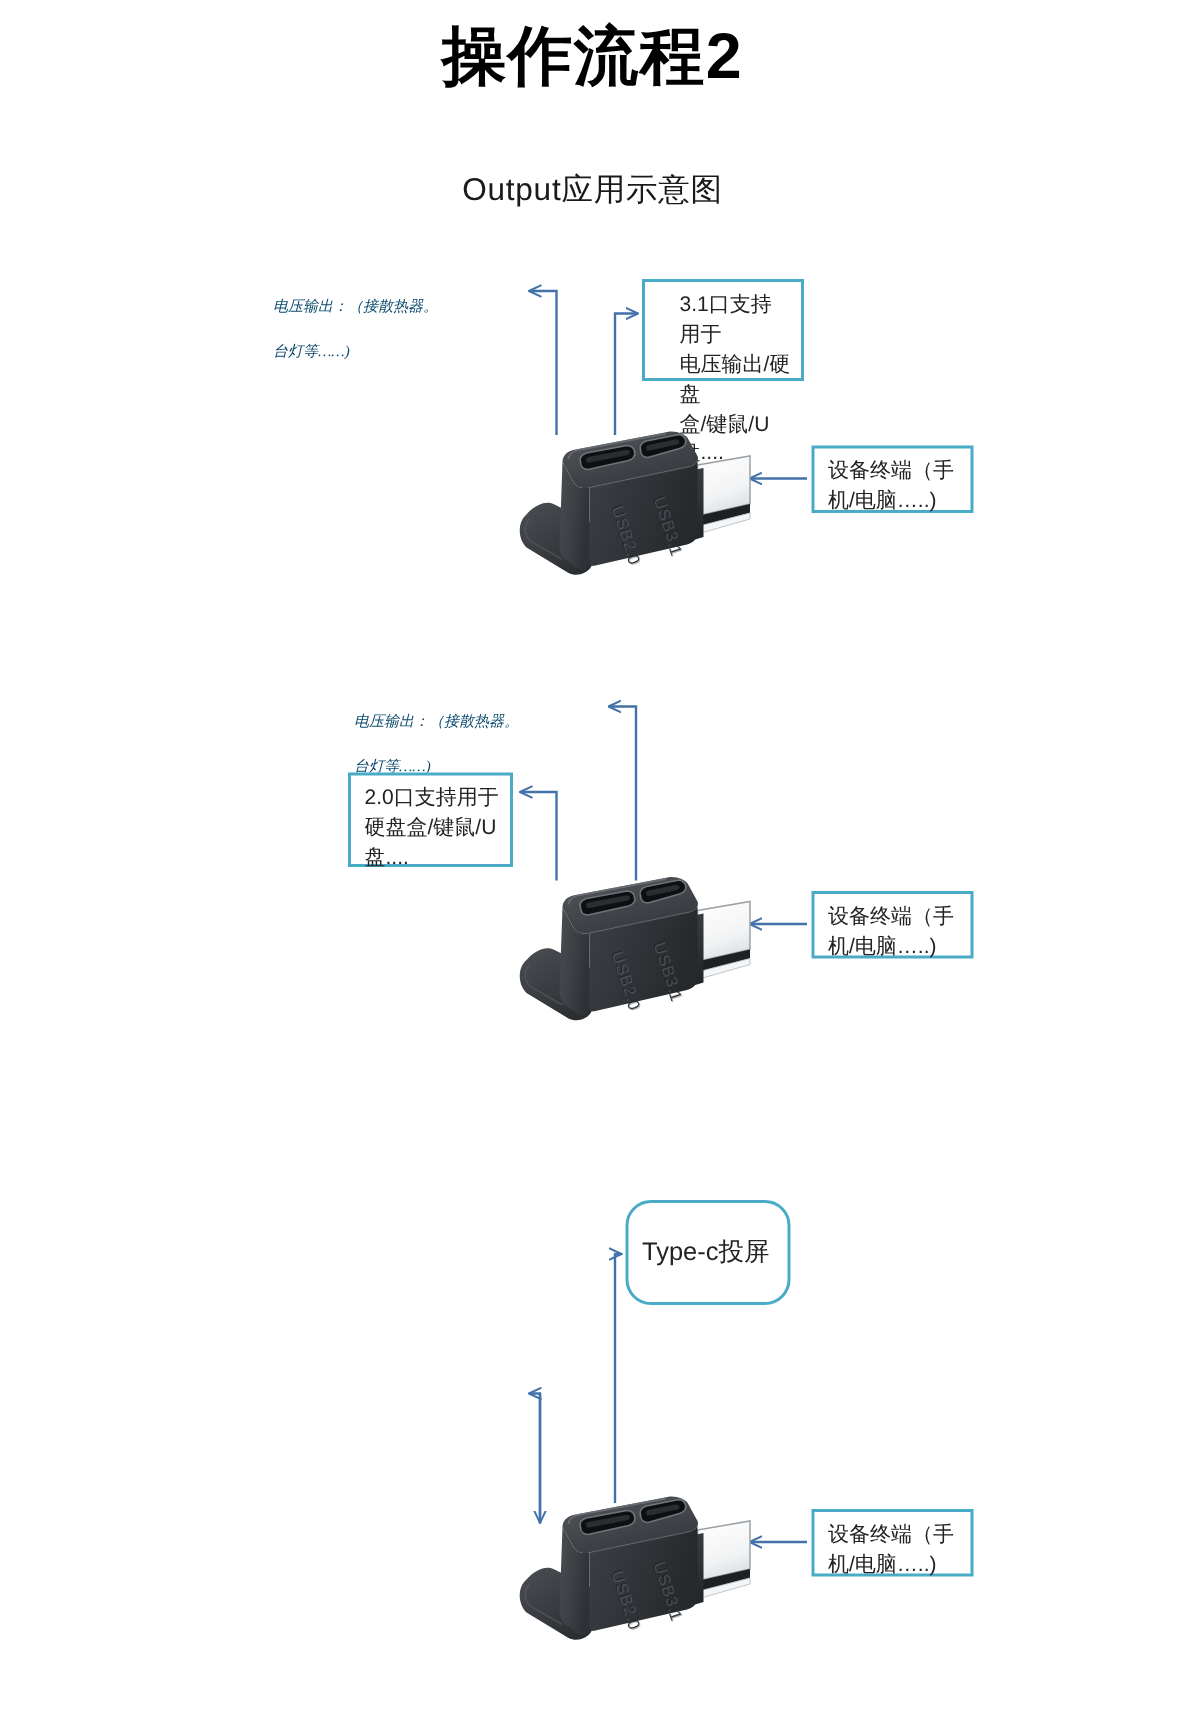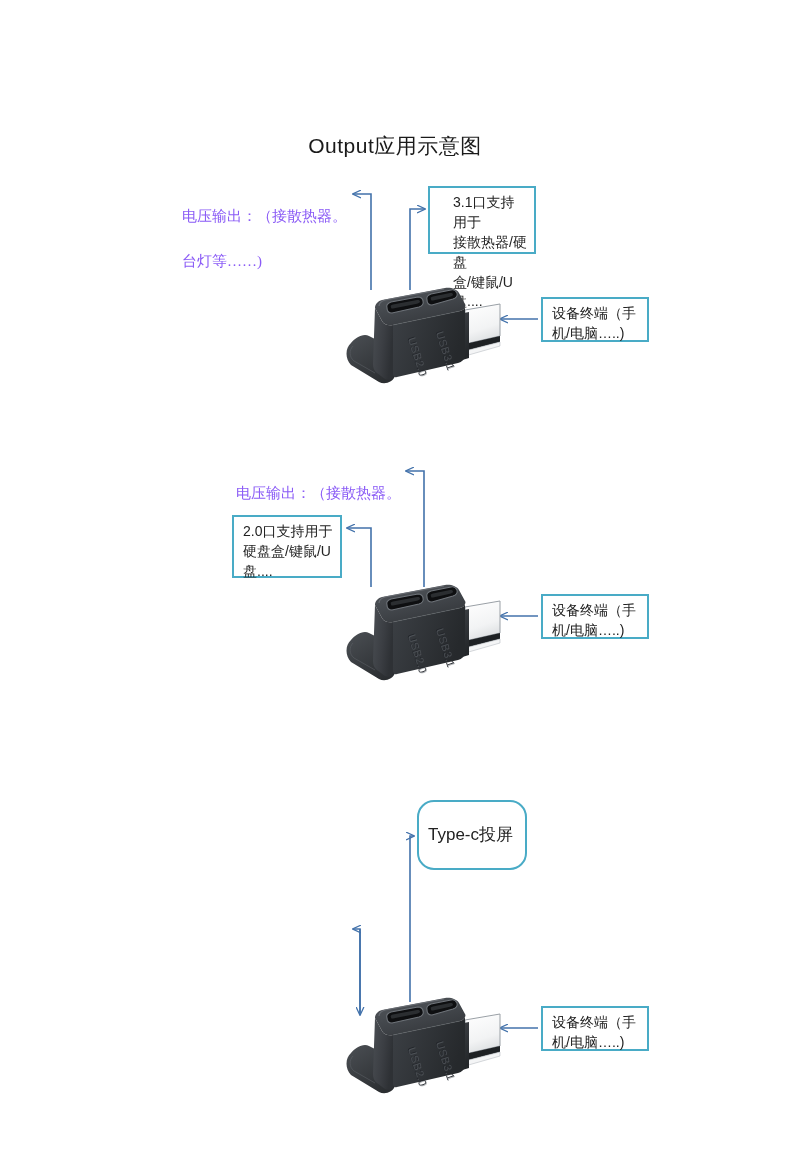--- a/index.html
+++ b/index.html
@@ -37,21 +37,20 @@
   }
   .section-title {
     position: absolute;
     width: 790px;
     left: 0;
     text-align: center;
     font-family: "Liberation Sans", "DejaVu Sans", sans-serif;
     font-size: 21px;
     color: #1a1a1a;
     letter-spacing: 0.5px;
-    margin-top: 20px;
   }
   #sec1-title { top: 112px; }
   #sec3-title { top: 745px; }
 
   
   .callout {
     position: absolute;
     box-sizing: border-box;
     border: 2px solid #49abc6;
     background: #ffffff;
@@ -61,25 +60,26 @@
     line-height: 1.42;
     padding: 5px 7px 4px 9px;
   }
   .callout.sans {
     font-family: "Liberation Sans", "DejaVu Sans", sans-serif;
   }
 
   
   .plain-label {
     position: absolute;
-    color: #8b5cf6;
+    color: #0c4a6e;
     font-family: "Liberation Serif", "DejaVu Serif", serif;
-    font-size: 15px;
+    font-size: 10px;
     line-height: 1.5;
     white-space: pre-line;
+    font-style: italic;
   }
 
   
   .arrows {
     position: absolute;
     left: 0; top: 0;
     width: 790px; height: 1154px;
     pointer-events: none;
   }
 
@@ -89,31 +89,32 @@
     width: 190px;
     height: 125px;
   }
   .device svg { display: block; }
 </style>
 </head>
 <body>
 
 <div class="page">
 
+  <div class="main-title">操作流程2</div>
 
   <div class="section-title" id="sec1-title">Output应用示意图</div>
 
   <div class="plain-label" style="left:182px; top:182px; width:180px;">
     <div>电压输出：（接散热器。</div>
     <div>台灯等……)</div>
   </div>
 
   <div class="callout sans" style="left:428px; top:186px; width:108px; height:68px;padding-left:23px;">
     <div>3.1口支持用于</div>
-    <div>接散热器/硬盘</div>
+    <div>电压输出/硬盘</div>
     <div>盒/键鼠/U 盘....</div>
   </div>
 
   <div class="callout" style="left:541px; top:297px; width:108px; height:45px;">
     <div>设备终端（手</div>
     <div>机/电脑…..)</div>
   </div>
 
   <div class="plain-label" style="left:236px; top:459px; width:180px;">
     <div>电压输出：（接散热器。</div>

